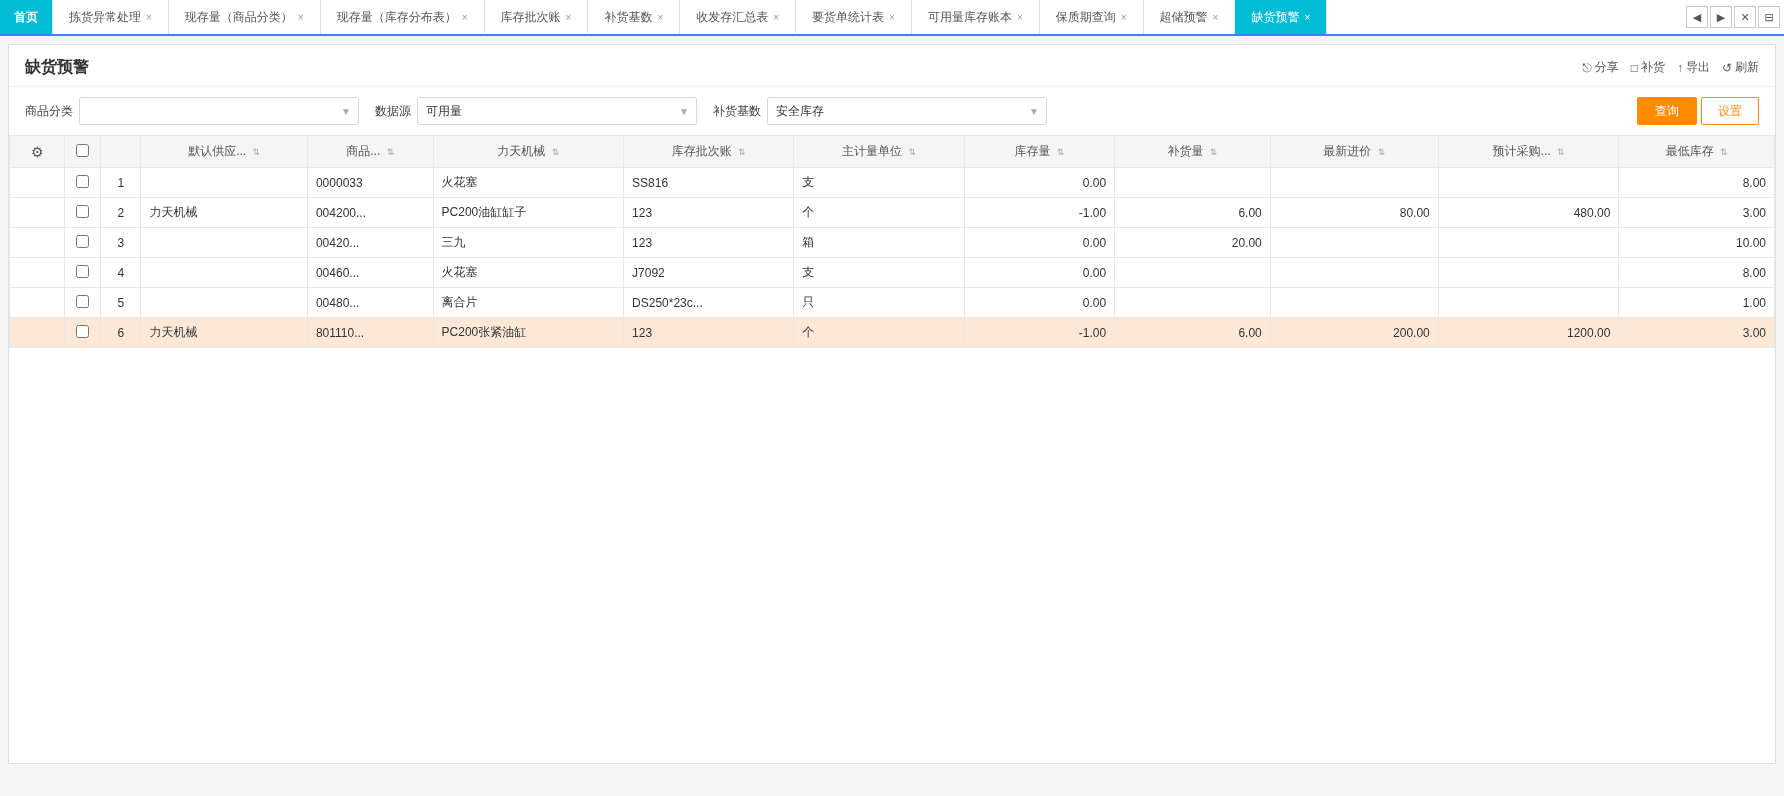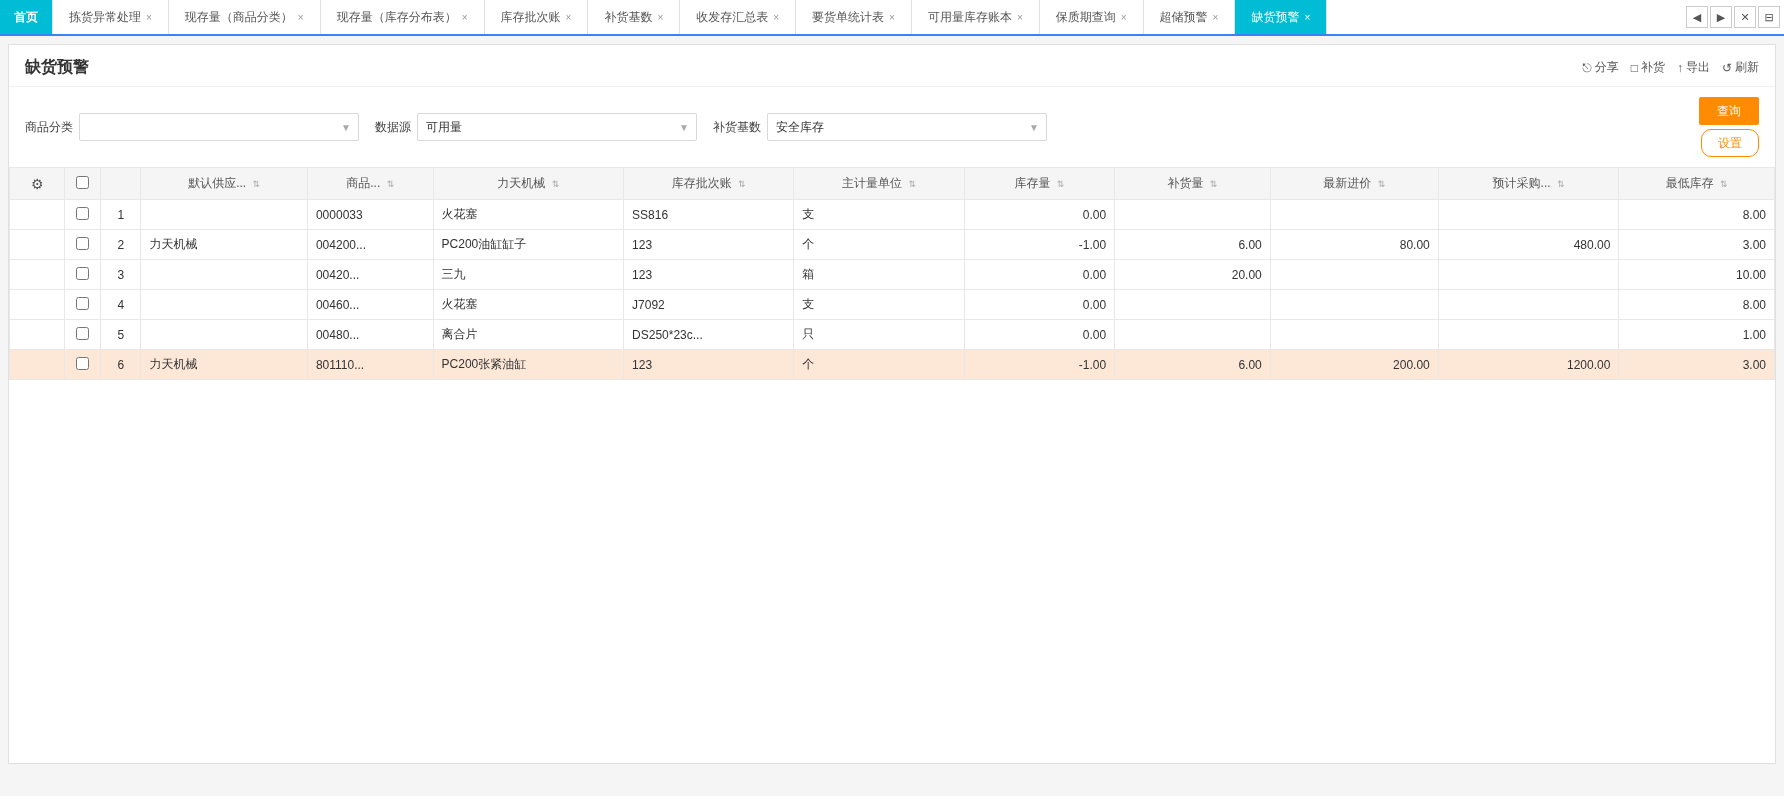--- a/index.html
+++ b/index.html
@@ -152,31 +152,31 @@
       border-radius: 2px;
       padding: 5px 18px;
       font-size: 12px;
       cursor: pointer;
       height: 28px;
     }
     .btn-settings {
       background: #fff;
       color: #ff8c00;
       border: 1px solid #ff8c00;
-      border-radius: 10px;
+      border-radius: 2px;
       padding: 4px 16px;
       font-size: 12px;
       cursor: pointer;
       height: 28px;
     }
 
     .filter-right {
       margin-left: auto;
       display: flex;
-      flex-direction: column;
+      flex-direction: row;
       gap: 4px;
       align-items: flex-end;
     }
 
     
     .data-table {
       width: 100%;
       border-collapse: collapse;
       font-size: 12px;
     }

